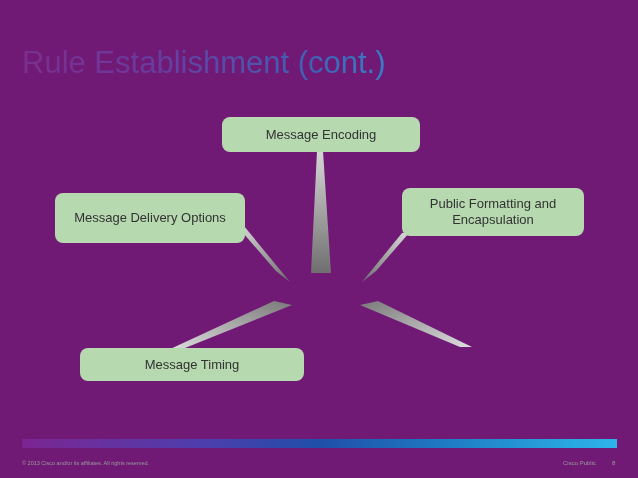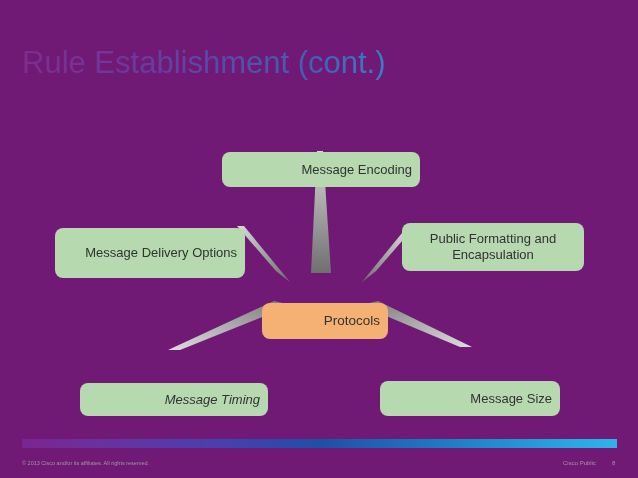--- a/index.html
+++ b/index.html
@@ -51,43 +51,42 @@
     left: 0;
     top: 0;
     width: 638px;
     height: 310px;
   }
   .node {
     position: absolute;
     box-sizing: border-box;
     display: flex;
     align-items: center;
-    justify-content: flex-end;
+    justify-content: center;
     text-align: center;
     border-radius: 8px;
     color: #333333;
     font-size: 13px;
     line-height: 16px;
     padding: 4px 8px;
-    margin-top: 35px;
   }
   .node-green {
     background: #b6d9b0;
   }
   .node-center {
     background: #f5b073;
     font-size: 13.5px;
   }
 
   
   #node-encoding      { left: 222px; top: 22px;  width: 198px; height: 35px; }
   #node-delivery      { left: 55px;  top: 98px;  width: 190px; height: 50px; }
   #node-formatting    { left: 402px; top: 93px;  width: 182px; height: 48px; }
   #node-protocols     { left: 262px; top: 173px; width: 126px; height: 36px; }
-  #node-timing        { left: 80px;  top: 253px; width: 188px; height: 33px; font-style: italic; }
+  #node-timing        { left: 80px;  top: 253px; width: 224px; height: 33px; }
   #node-size          { left: 380px; top: 251px; width: 180px; height: 35px; }
 
   
   #footer-bar {
     position: absolute;
     left: 22px;
     top: 439px;
     width: 595px;
     height: 9px;
     background: linear-gradient(90deg, #7b2490 0%, #6d2f9c 10%, #4a3fae 32%, #1f4fa8 50%, #1f7dc4 72%, #29a6e0 92%, #2fb3ea 100%);
@@ -173,27 +172,21 @@
     </div>
 
     <div class="node node-green" id="node-formatting">
       <span>Public Formatting and Encapsulation</span>
     </div>
 
     <div class="node node-green" id="node-timing">
       <span>Message Timing</span>
     </div>
 
-    <div class="node node-green" id="node-size">
-      <span>Message Size</span>
-    </div>
 
-    <div class="node node-center" id="node-protocols">
-      <span>Protocols</span>
-    </div>
 
   </div>
 
   <div id="footer-bar"></div>
   <div id="footer-copyright">© 2013 Cisco and/or its affiliates. All rights reserved.</div>
   <div id="footer-public">Cisco Public</div>
   <div id="footer-pagenum">8</div>
 
 </div>
 

